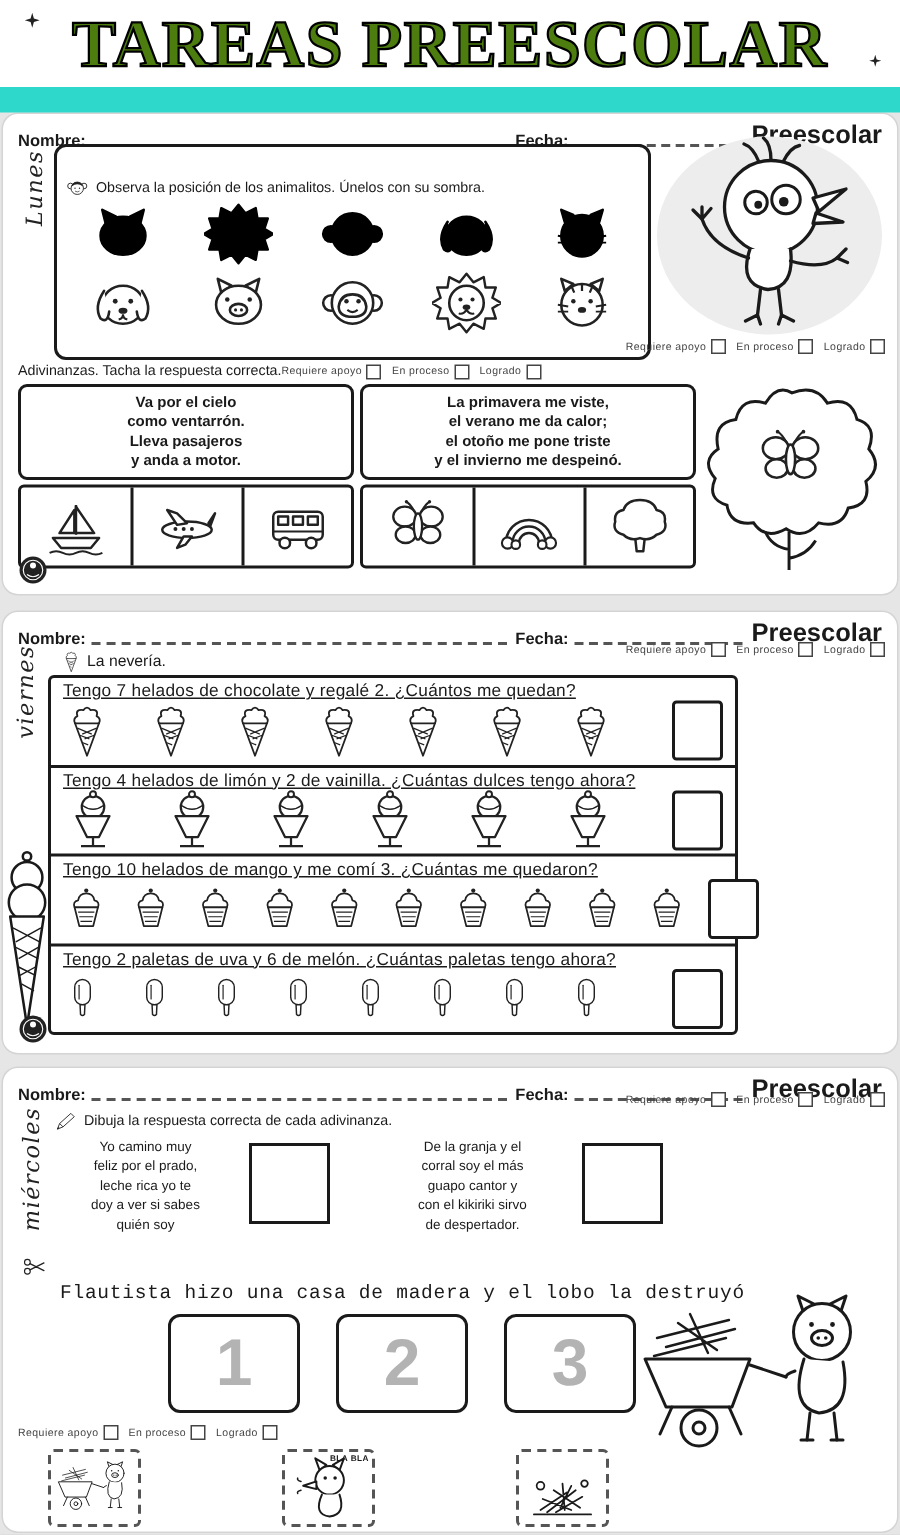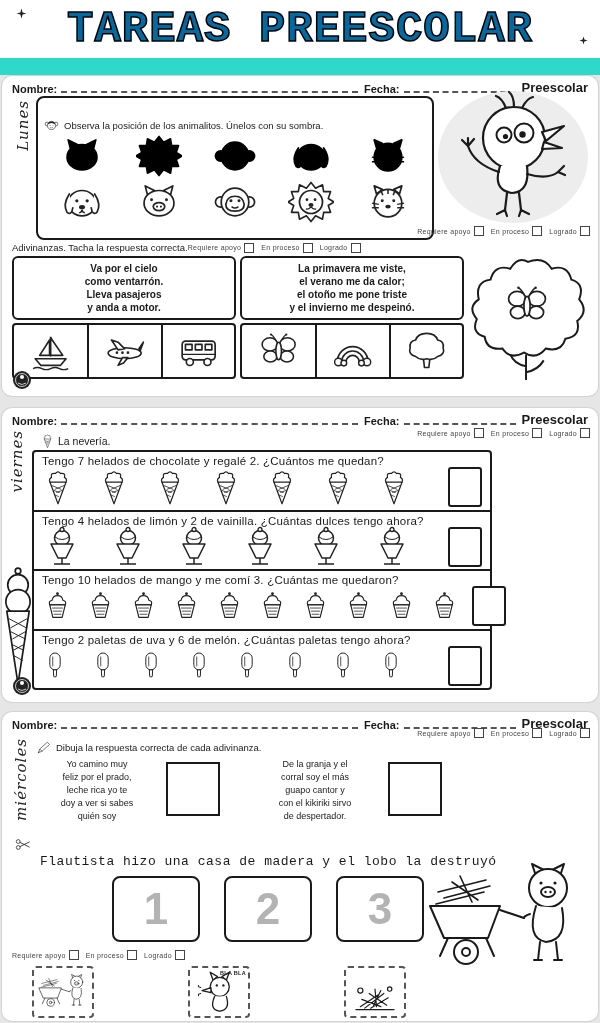--- a/index.html
+++ b/index.html
@@ -2,38 +2,38 @@
 <html style="--accent: #2ed9cb; --numgray: #b3b3b3;"><head>
 <meta charset="utf-8">
 <style>
   html,body{margin:0;padding:0;background:#d9d9d9;}
   .page{position:relative;width:600px;height:1023px;background:#e6e6e6;overflow:hidden;
         font-family:"Liberation Sans",sans-serif;color:#1a1a1a;}
 
   
   .title-band{position:absolute;top:0;left:0;width:600px;height:58px;background:#fff;
               display:flex;align-items:center;justify-content:center;z-index:3;}
-  .title-band h1{margin:16px;font-family:Liberation Mono, monospace;font-weight:900;font-size:44px;
-                 letter-spacing:1px;color:#0369a1;-webkit-text-stroke:1.5px #000;white-space:nowrap;}
+  .title-band h1{margin:16px;font-family:Liberation Serif, serif;font-weight:900;font-size:44px;
+                 letter-spacing:1px;color:#4d7c0f;-webkit-text-stroke:1.5px #000;white-space:nowrap;}
   .accent-bar{position:absolute;top:58px;left:0;width:600px;height:17px;background:var(--accent,#2ed9cb);z-index:3;}
   .star{position:absolute;z-index:4;}
   .star.s1{left:16px;top:8px;width:11px;height:11px;}
   .star.s2{right:12px;top:36px;width:9px;height:9px;}
 
   
   .sheet{position:absolute;left:2px;width:596px;background:#fff;border-radius:10px;box-shadow:0 0 0 1px #d4d4d4;}
   .sheet1{top:76px;height:320px;}
   .sheet2{top:408px;height:294px;}
   .sheet3{top:712px;height:309px;}
 
   .name-row{position:absolute;top:4px;left:10px;right:10px;display:flex;align-items:flex-end;
             font-weight:bold;font-size:11px;}
   .dashline{flex:1;border-bottom:2px dashed #555;margin:0 6px 2px 4px;height:10px;}
   .dashline.f{flex:0 0 112px;}
-  .grade{font-size:13px;}
+  .grade{font-size:17px;}
 
   .status{display:flex;align-items:center;font-size:7px;color:#444;letter-spacing:.3px;white-space:nowrap;}
   .cb{width:8px;height:8px;border:1px solid #444;margin:0 7px 0 3px;background:#fff;flex:0 0 auto;}
   .status .cb:last-child{margin-right:0;}
   .st-abs{position:absolute;}
   .s1-sta{top:150px;right:8px;}
   .s2-sta{top:20px;right:8px;}
   .s3-sta{top:16px;right:8px;}
   .st-bl{left:10px;top:238px;}
 
@@ -66,21 +66,21 @@
   .riddle-opts{border:2px solid #1a1a1a;border-radius:4px;display:flex;height:56px;box-sizing:border-box;}
   .riddle-opts .ic{width:33.33%;height:100%;padding:4px;box-sizing:border-box;}
   .riddle-opts .ic + .ic{border-left:2px solid #1a1a1a;}
   .stamp1{position:absolute;left:10px;top:294px;width:20px;height:20px;}
   .stamp2{position:absolute;left:10px;top:268px;width:20px;height:20px;}
 
   
   .topic-row{position:absolute;left:39px;top:25px;display:flex;align-items:center;gap:4px;font-size:10.5px;}
   .topic-row .mini{width:13px;height:16px;}
   .nev-box{position:absolute;left:30px;top:42px;width:460px;height:240px;border:2px solid #1a1a1a;
-           border-radius:4px;box-sizing:border-box;display:flex;flex-direction:column;}
+           border-radius:4px;box-sizing:border-box;display:flex;flex-direction:column;text-decoration:underline;}
   .prob{flex:1;display:flex;flex-direction:column;padding:3px 8px 2px;border-bottom:2px solid #1a1a1a;min-height:0;}
   .prob:last-child{border-bottom:none;}
   .prob-q{font-size:11.5px;letter-spacing:.2px;}
   .prob-icons{flex:1;display:flex;align-items:center;gap:var(--gap,12px);min-height:0;}
   .answer{width:34px;height:40px;border:2px solid #1a1a1a;border-radius:3px;background:#fff;
           box-sizing:border-box;margin-left:auto;flex:0 0 auto;}
   .tallcone{left:2px;top:148px;width:28px;height:140px;}
 
   
   .instr3{position:absolute;left:34px;top:28px;display:flex;align-items:center;gap:5px;font-size:9.5px;}

